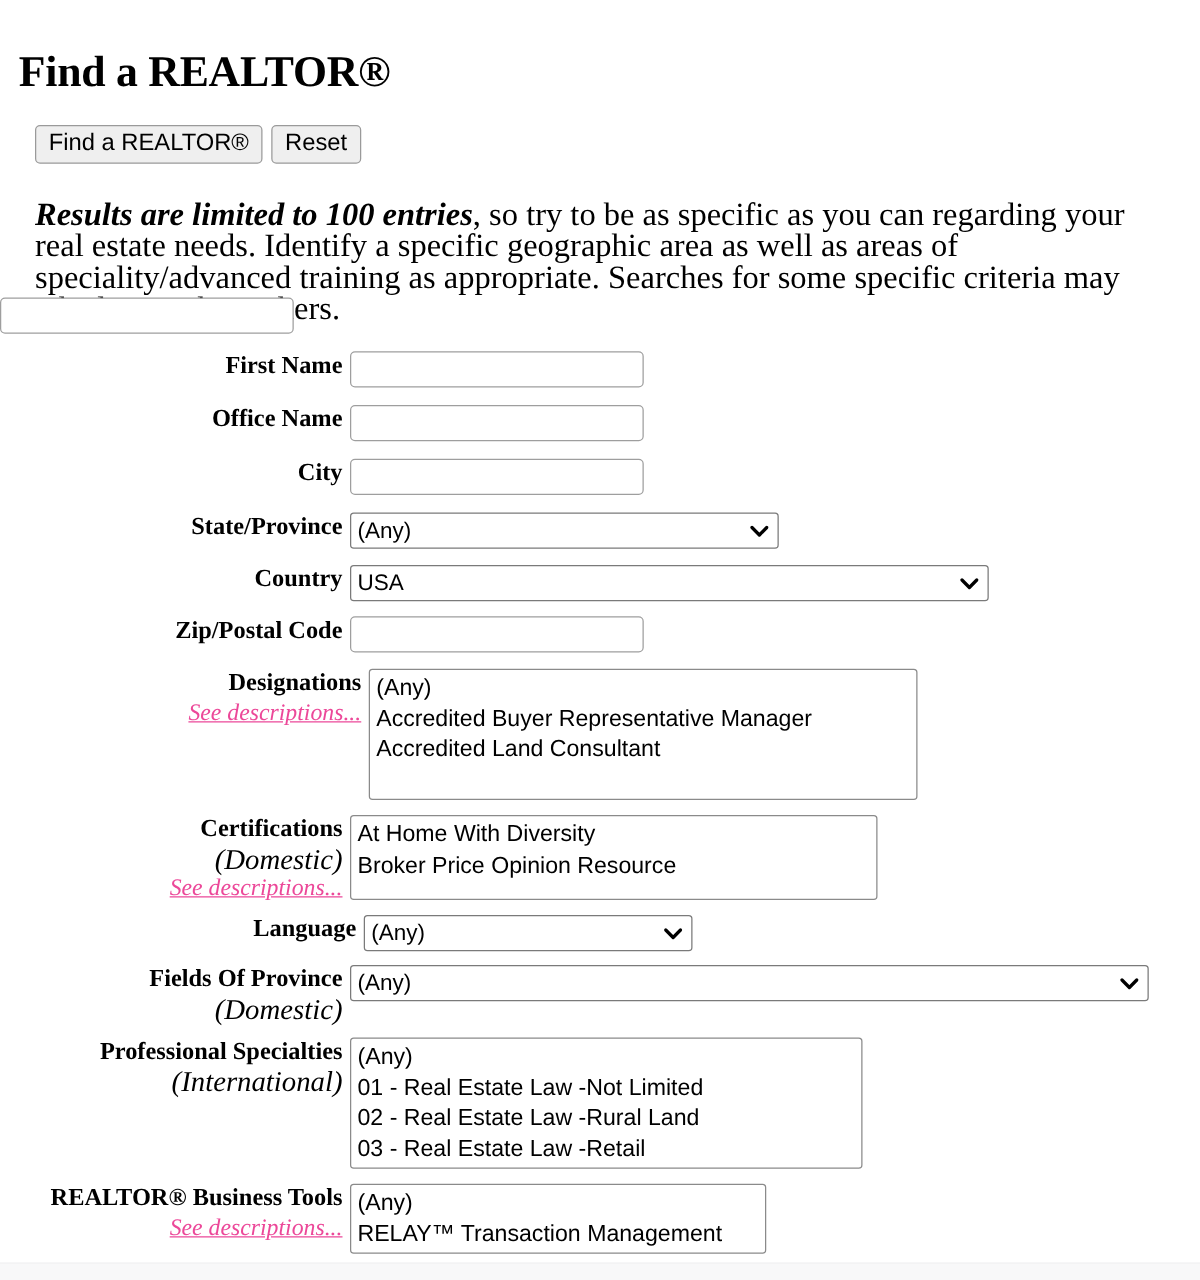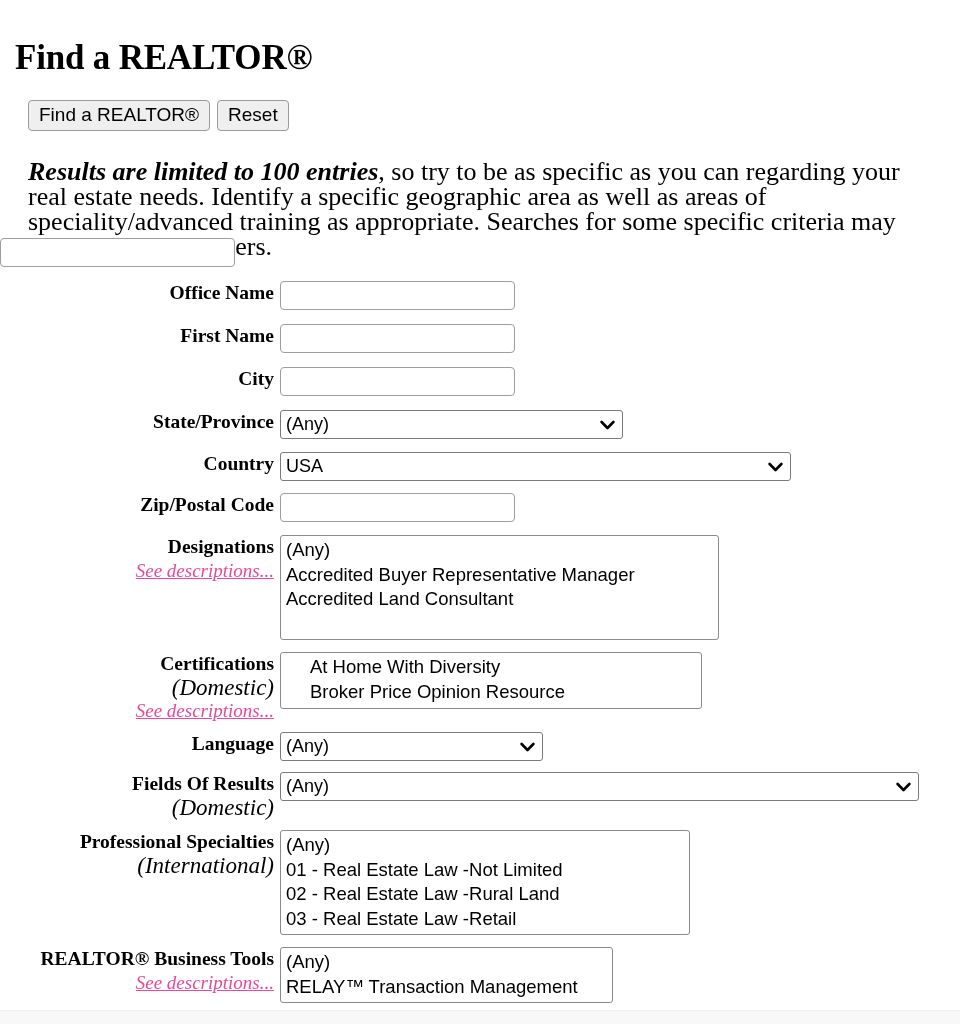--- a/index.html
+++ b/index.html
@@ -203,30 +203,30 @@
   <div class="form-area">
 
     <div class="form-row" style="margin-bottom:14px;">
       <div class="field-control">
         <input class="txt" type="text" value="" style="">
       </div>
     </div>
 
     <div class="form-row" style="margin-bottom:14px;">
       <div class="field-label">
+        <span>First Name</span>
+      </div>
+      <div class="field-control">
+        <input class="txt" type="text" value="" style="">
+      </div>
+    </div>
+
+    <div class="form-row" style="margin-bottom:14px;">
+      <div class="field-label">
         <span>Office Name</span>
-      </div>
-      <div class="field-control">
-        <input class="txt" type="text" value="" style="">
-      </div>
-    </div>
-
-    <div class="form-row" style="margin-bottom:14px;">
-      <div class="field-label">
-        <span>First Name</span>
       </div>
       <div class="field-control">
         <input class="txt" type="text" value="" style="">
       </div>
     </div>
 
     <div class="form-row" style="margin-bottom:14px;">
       <div class="field-label">
         <span>City</span>
       </div>
@@ -269,67 +269,67 @@
 
     <div class="form-row" style="margin-bottom:13px;">
       <div class="field-label">
         <span>Zip/Postal Code</span>
       </div>
       <div class="field-control">
         <input class="txt" type="text" value="" style="">
       </div>
     </div>
 
-    <div class="form-row" style="margin-bottom:12px;">
+    <div class="form-row" style="margin-bottom:12px;padding-left:15px;">
       <div class="field-label">
         <span>Designations</span>
         <span class="desc-link">See descriptions...</span>
       </div>
       <div class="field-control">
         <div class="listbox" style="width:439px;height:105px;">
           <div class="opt">(Any)</div>
           <div class="opt">Accredited Buyer Representative Manager</div>
           <div class="opt">Accredited Land Consultant</div>
         </div>
       </div>
     </div>
 
     <div class="form-row" style="margin-bottom:10px;">
       <div class="field-label">
         <span>Certifications</span>
         <span class="sub">(Domestic)</span>
         <span class="desc-link">See descriptions...</span>
       </div>
       <div class="field-control">
-        <div class="listbox" style="width:422px;height:57px;padding-left:24px;">
+        <div class="listbox" style="width:422px;height:68px;">
           <div class="opt">At Home With Diversity</div>
           <div class="opt">Broker Price Opinion Resource</div>
         </div>
       </div>
     </div>
 
-    <div class="form-row" style="margin-bottom:11px;">
+    <div class="form-row" style="margin-bottom:11px;padding-left:11px;">
       <div class="field-label">
         <span>Language</span>
       </div>
       <div class="field-control">
         <div class="sel" style="width:263px;">
           <span>(Any)</span>
           <span class="chev">
             <svg width="15" height="10" viewBox="0 0 15 10">
                 <path d="M1.6 2 L7.5 8 L13.4 2" fill="none" stroke="#000" stroke-width="2.6" stroke-linecap="round" stroke-linejoin="round"></path>
               </svg>
           </span>
         </div>
       </div>
     </div>
 
     <div class="form-row" style="margin-bottom:11px;">
       <div class="field-label">
-        <span>Fields Of Results</span>
+        <span>Fields Of Province</span>
         <span class="sub">(Domestic)</span>
       </div>
       <div class="field-control">
         <div class="sel" style="width:639px;">
           <span>(Any)</span>
           <span class="chev">
             <svg width="15" height="10" viewBox="0 0 15 10">
                 <path d="M1.6 2 L7.5 8 L13.4 2" fill="none" stroke="#000" stroke-width="2.6" stroke-linecap="round" stroke-linejoin="round"></path>
               </svg>
           </span>

